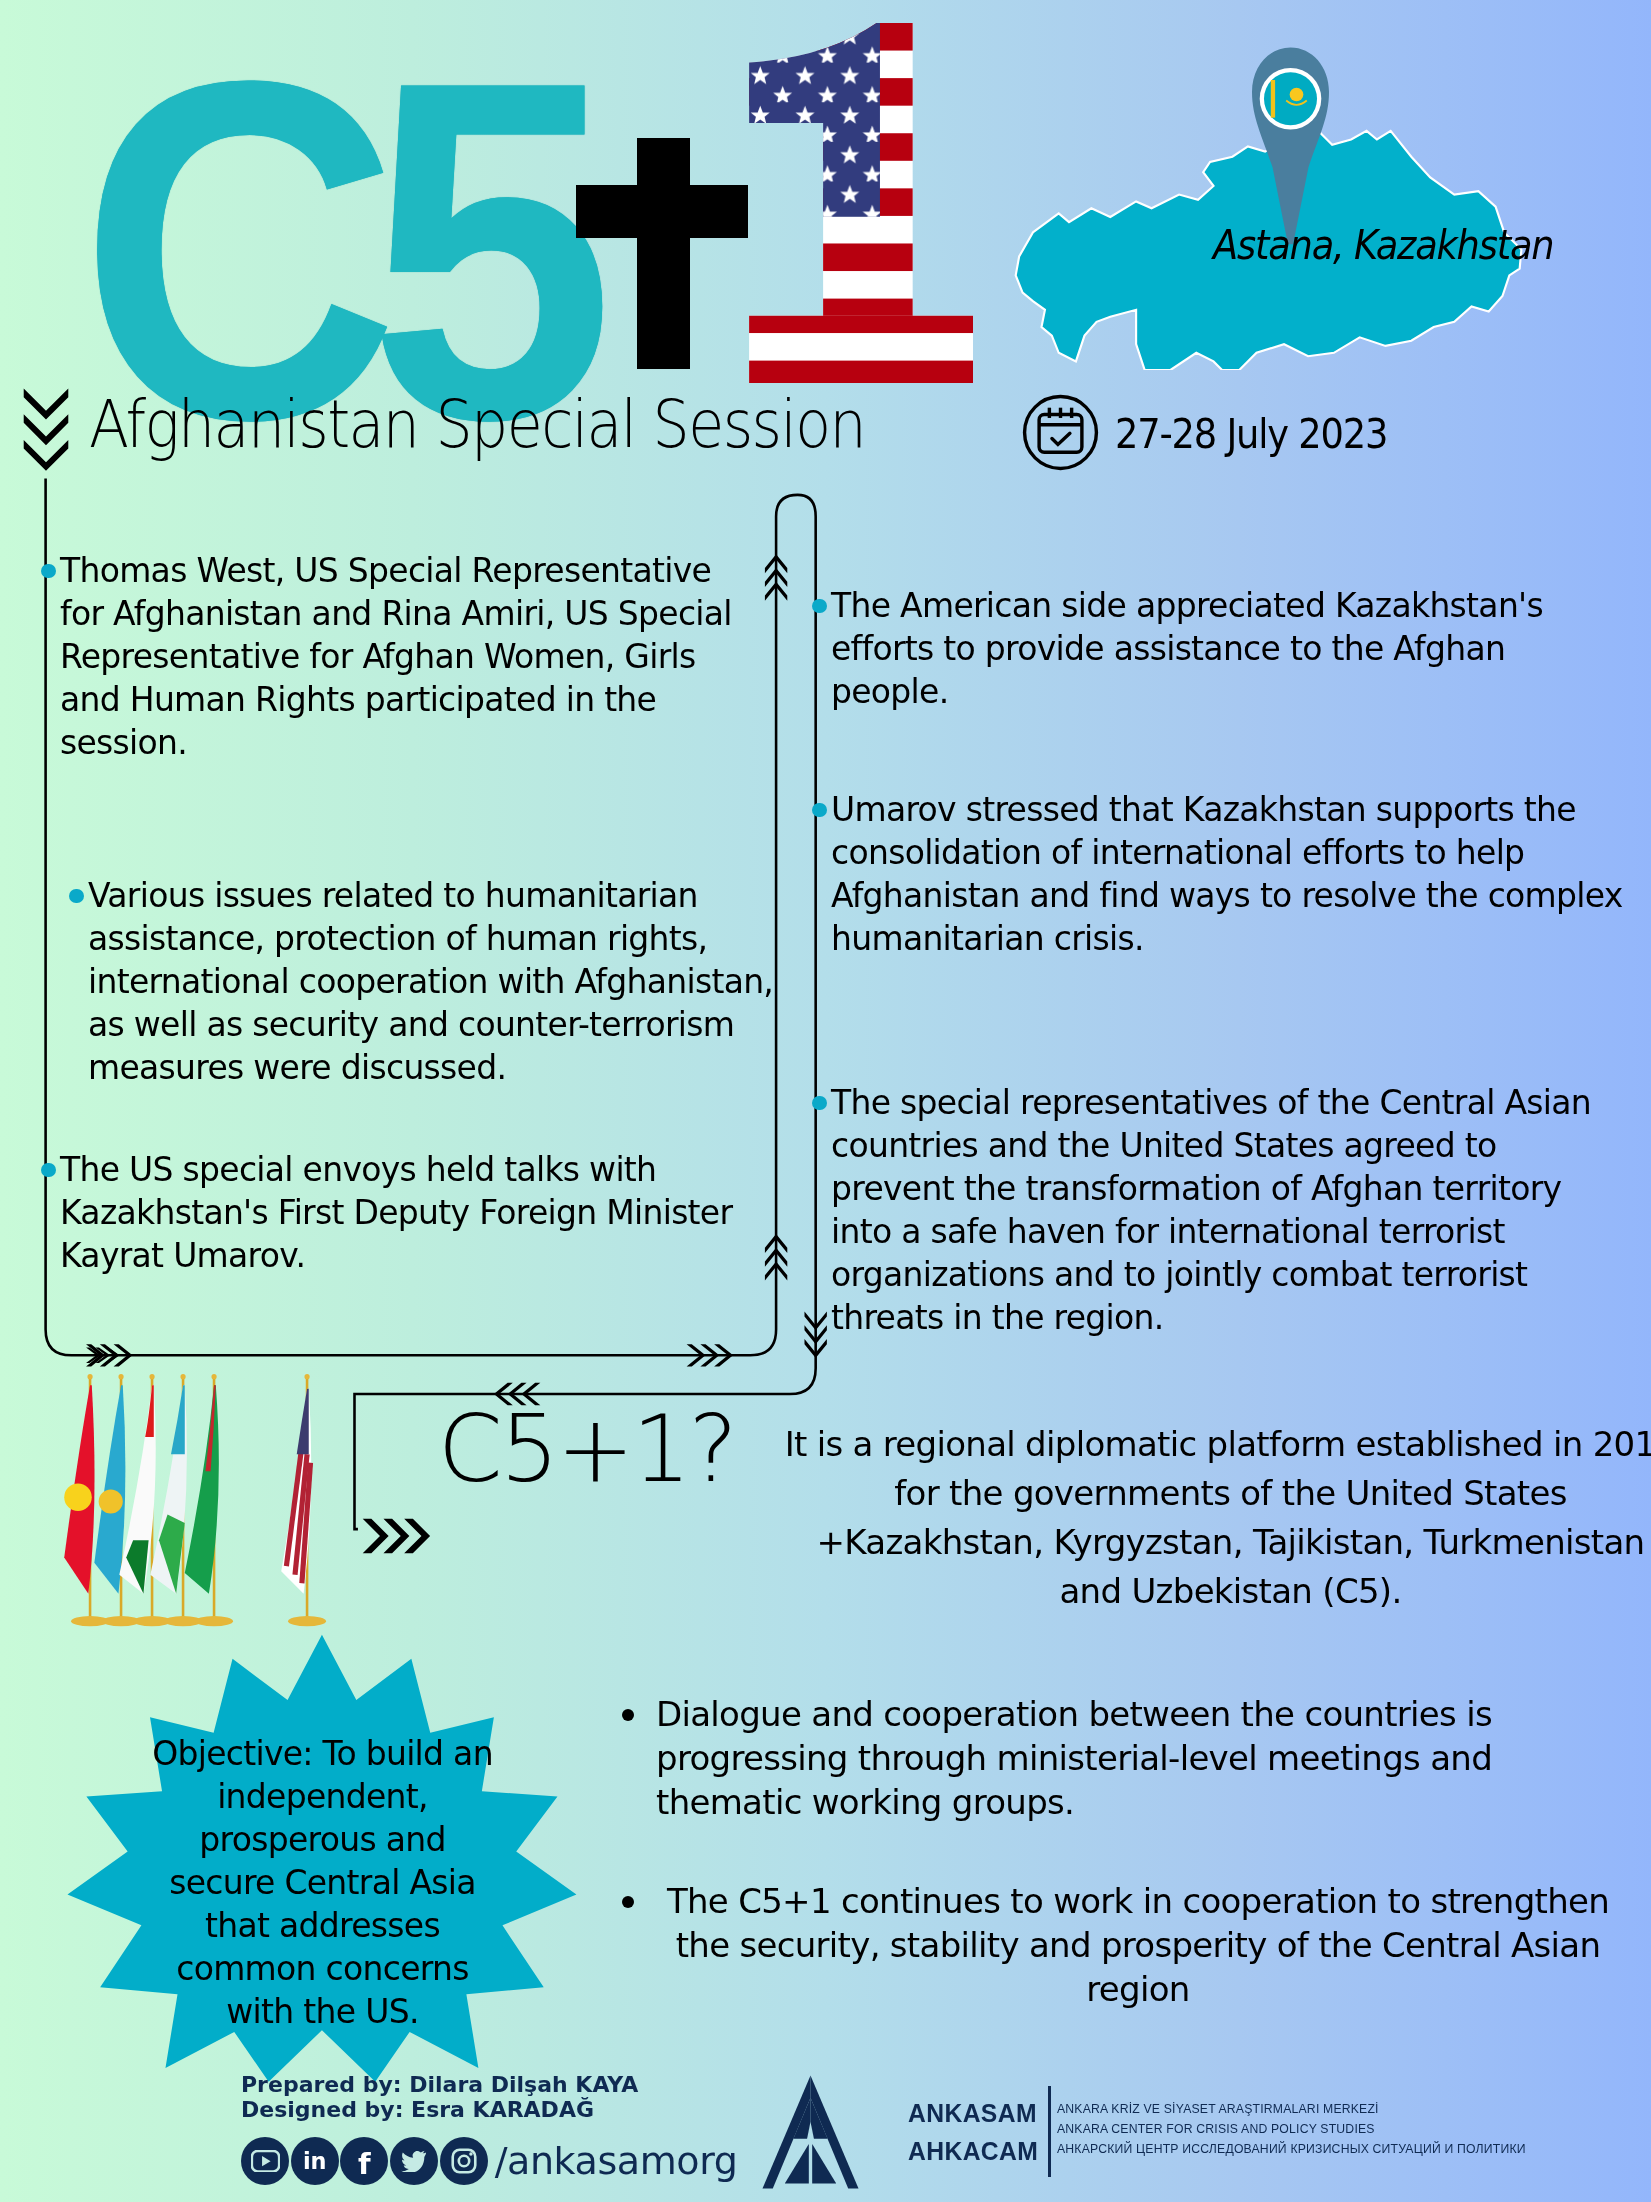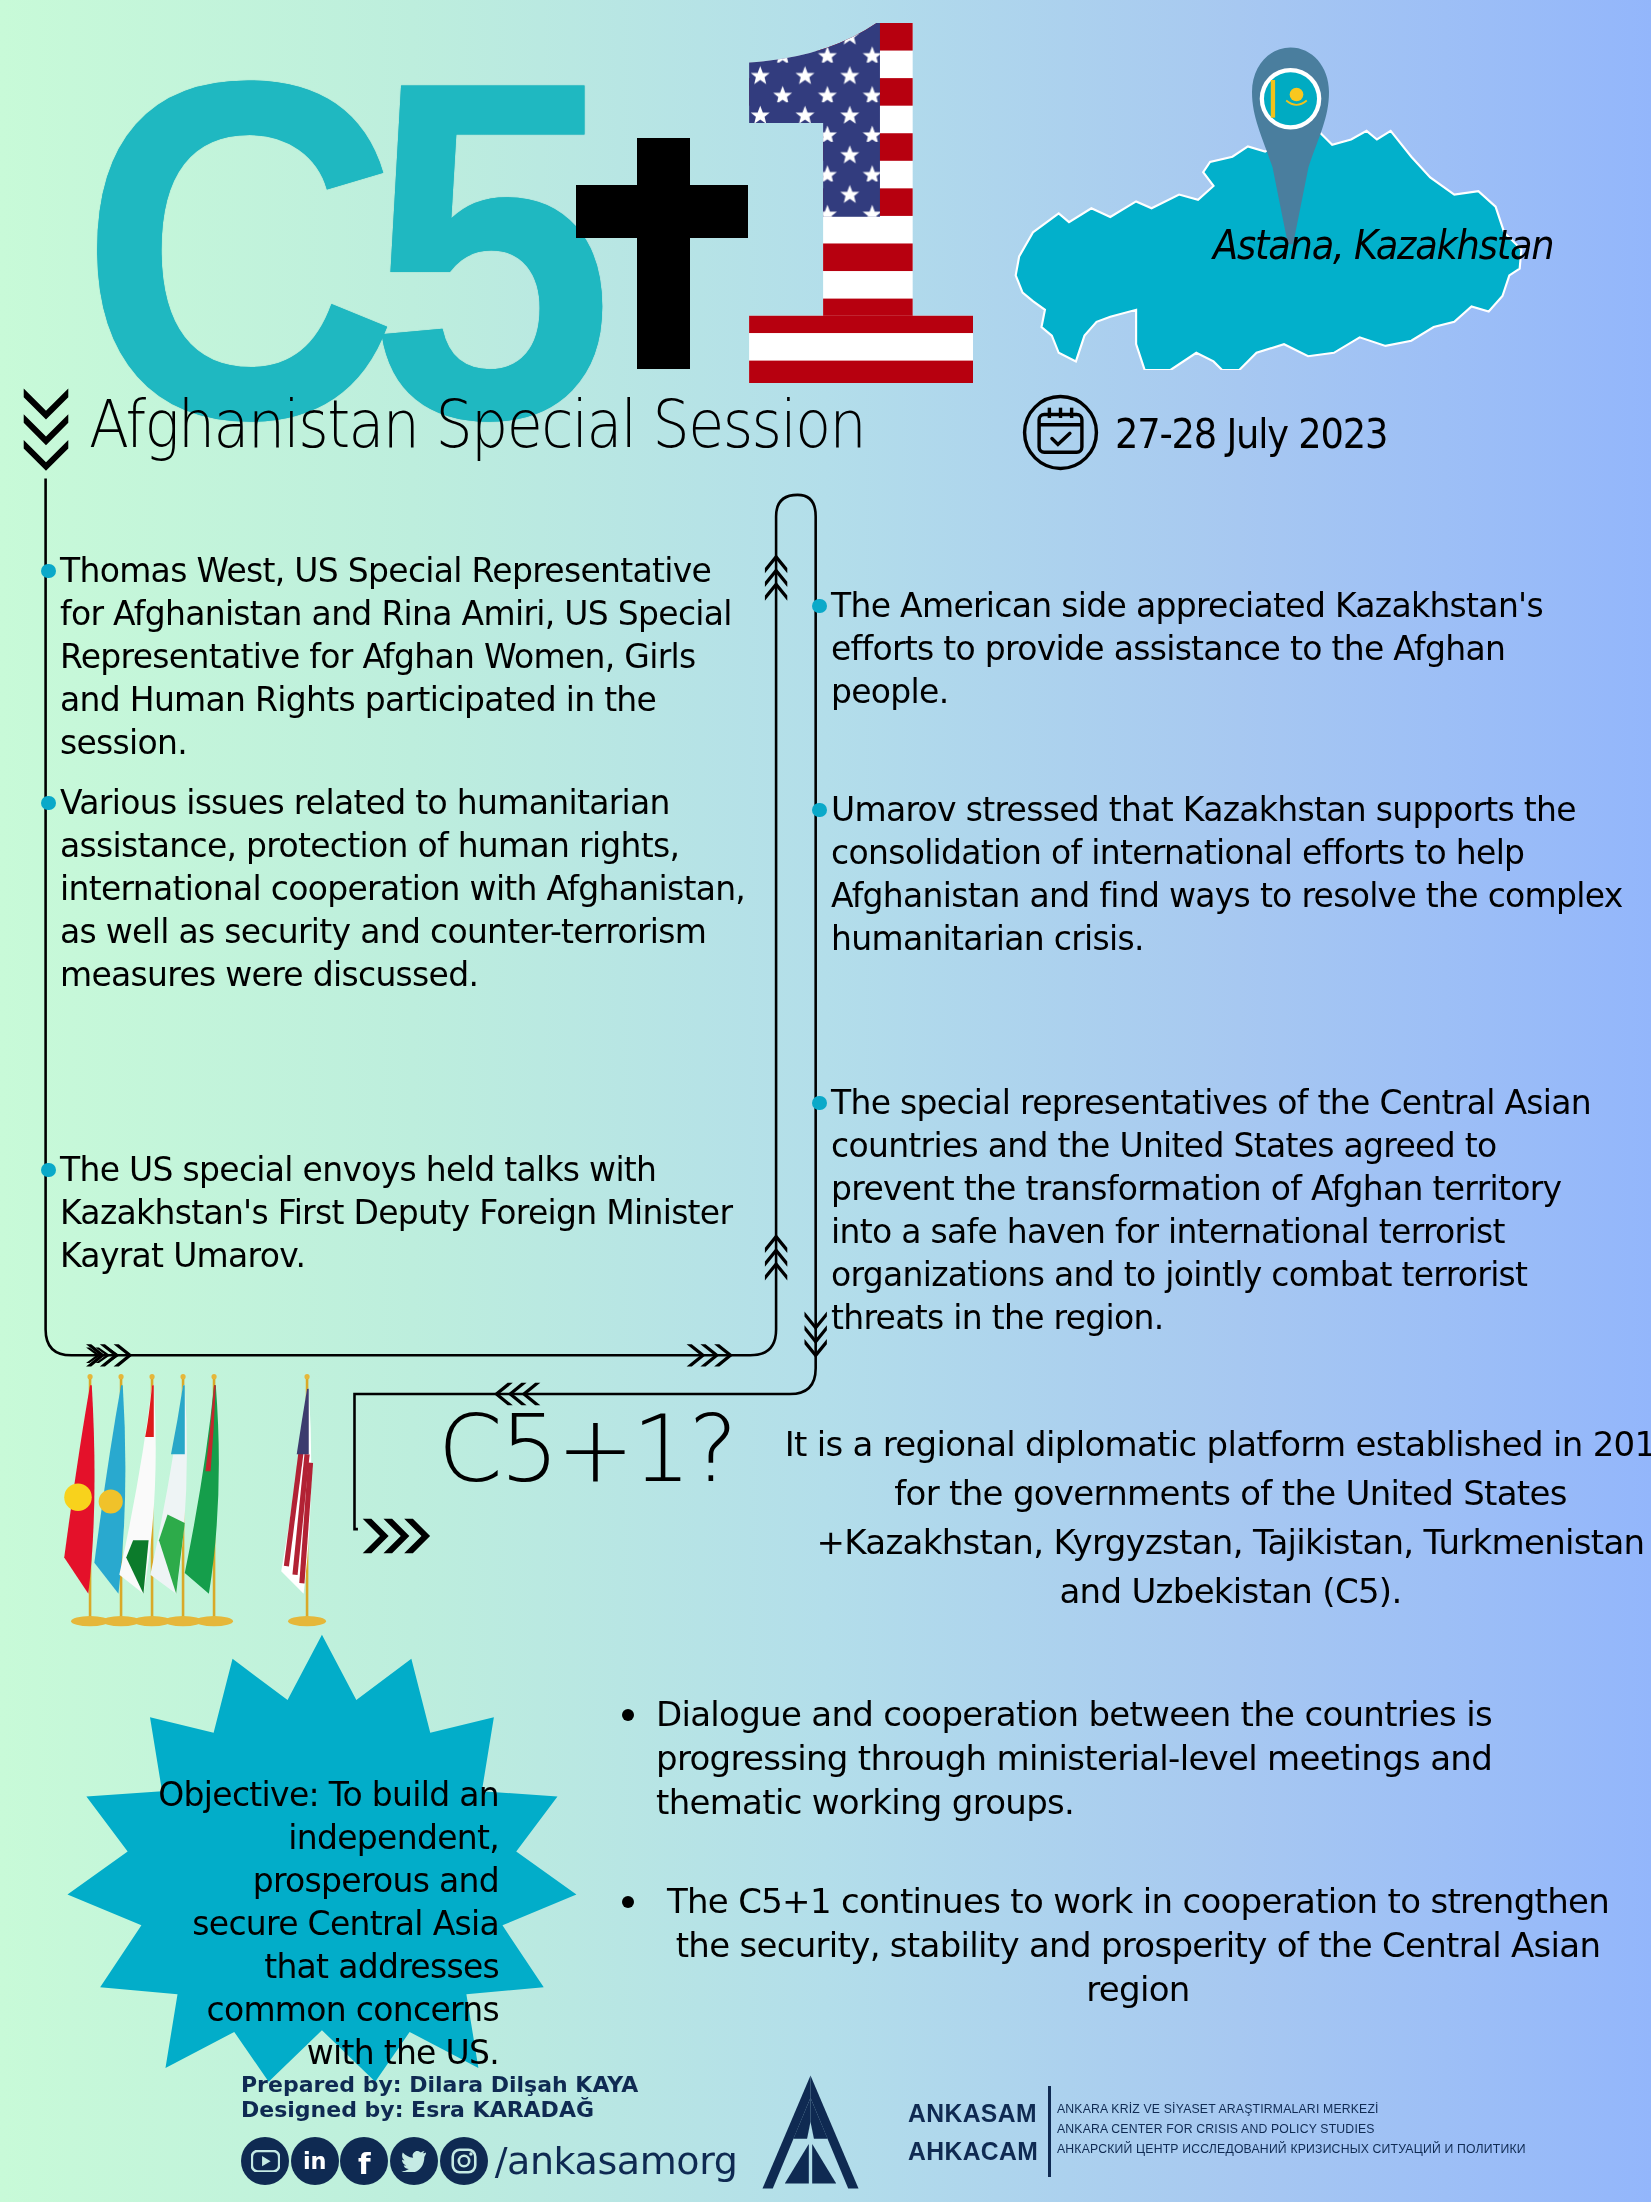--- a/index.html
+++ b/index.html
@@ -82,22 +82,22 @@
     text-align: center; font-family: "DejaVu Sans", sans-serif;
     font-size: 34px; line-height: 49px; letter-spacing: -0.7px; margin-left: 45px;
   }
 
   
   .flags { position: absolute; left: 47px; top: 1368px; width: 310px; height: 267px; }
 
   
   .burst { position: absolute; left: 52px; top: 1626px; width: 533px; height: 456px; }
   .burst-text {
-    position: absolute; left: 146px; top: 1773px; width: 353px;
-    text-align: right; font-family: "DejaVu Sans", sans-serif;
+    position: absolute; left: 146px; top: 1732px; width: 353px;
+    text-align: center; font-family: "DejaVu Sans", sans-serif;
     font-size: 33px; line-height: 43px; letter-spacing: -0.7px;
   }
 
   
   .b2 {
     position: absolute; left: 656px; width: 964px;
     font-family: "DejaVu Sans", sans-serif; font-size: 34px; line-height: 44px; letter-spacing: -0.7px;
   }
   .b2 .dot2 {
     position: absolute; left: -34px; top: 17px; width: 12px; height: 12px; border-radius: 50%; background: #000;
@@ -240,21 +240,21 @@
       <path d="M612 1607 L596 1620 L612 1633 L606 1633 L590 1620 L606 1607 Z"></path>
       <path d="M628 1607 L612 1620 L628 1633 L622 1633 L606 1620 L622 1607 Z"></path>
     </g>
   </g>
 </svg>
 
 <div class="bullet b-left" style="top:549px;">
   <span class="dot"></span>
   <span>Thomas West, US Special Representative for Afghanistan and Rina Amiri, US Special Representative for Afghan Women, Girls and Human Rights participated in the session.</span>
 </div>
-<div class="bullet b-left" style="top:781px;">
+<div class="bullet b-left" style="top:874px;margin-left:28px;">
   <span class="dot"></span>
   <span>Various issues related to humanitarian assistance, protection of human rights, international cooperation with Afghanistan, as well as security and counter-terrorism measures were discussed.</span>
 </div>
 <div class="bullet b-left" style="top:1148px;">
   <span class="dot"></span>
   <span>The US special envoys held talks with Kazakhstan's First Deputy Foreign Minister Kayrat Umarov.</span>
 </div>
 
 <div class="bullet b-right" style="top:584px;">
   <span class="dot"></span>

